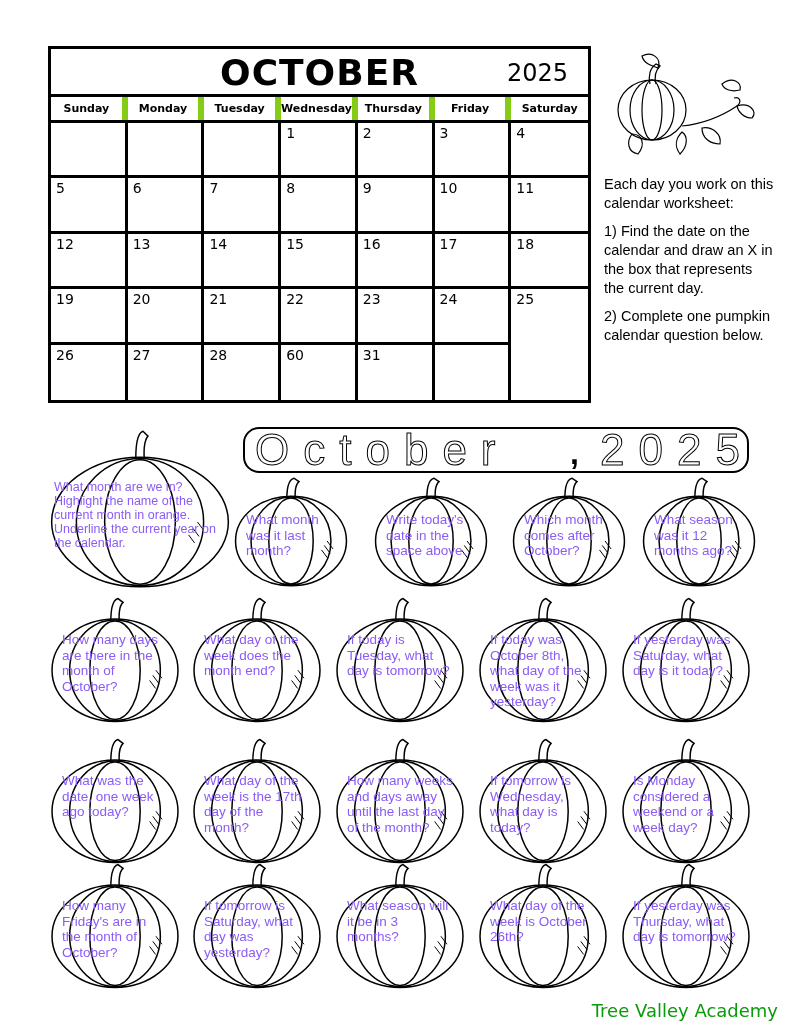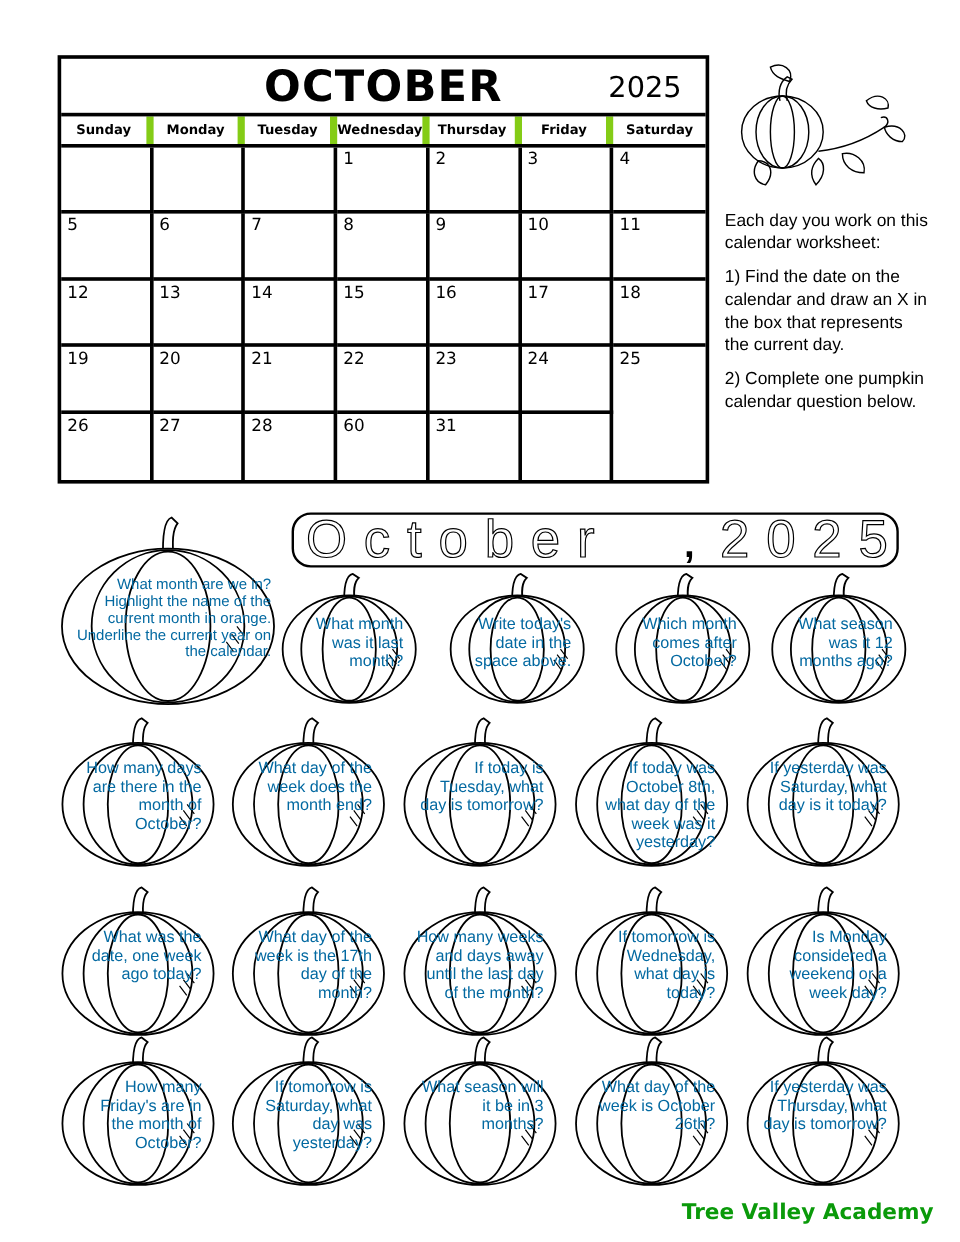--- a/index.html
+++ b/index.html
@@ -25,24 +25,24 @@
 
   
   .trace { position:absolute; left:243px; top:427px; width:506px; height:46px; border:2px solid #000; border-radius:16px; box-sizing:border-box; }
   .trace-month { position:absolute; left:10px; top:-4px; font-size:44px; letter-spacing:14px; color:#fff; -webkit-text-stroke:1px #000; font-weight:200; text-shadow:none; }
   .trace-comma { position:absolute; left:325px; top:6px; font-size:32px; font-weight:bold; }
   .trace-year { position:absolute; left:355px; top:-4px; font-size:44px; letter-spacing:14px; color:#fff; -webkit-text-stroke:1px #000; }
 
   
   .pumpkin { position:absolute; }
   .pumpkin svg { position:absolute; left:0; top:0; }
-  .pumpkin .q { position:absolute; left:0; right:0; text-align:right; font-size:13.5px; line-height:15.5px; color:#0369a1; }
+  .pumpkin .q { position:absolute; left:0; right:0; text-align:left; font-size:13.5px; line-height:15.5px; color:#8b5cf6; }
   .pumpkin.big .q { font-size:12.5px; line-height:14px; }
 
-  .footer { position:absolute; right:22px; top:1000px; color:#0a9a0a; font-family:"DejaVu Sans", sans-serif; font-weight:bold; font-size:18px; }
+  .footer { position:absolute; right:22px; top:1000px; color:#0a9a0a; font-family:"DejaVu Sans", sans-serif; font-weight:normal; font-size:18px; }
 </style>
 </head>
 <body>
 
 <div class="calendar">
   <div class="cal-head">
     <div class="cal-month">OCTOBER</div>
     <div class="cal-year">2025</div>
   </div>
   <div class="cal-dows">

